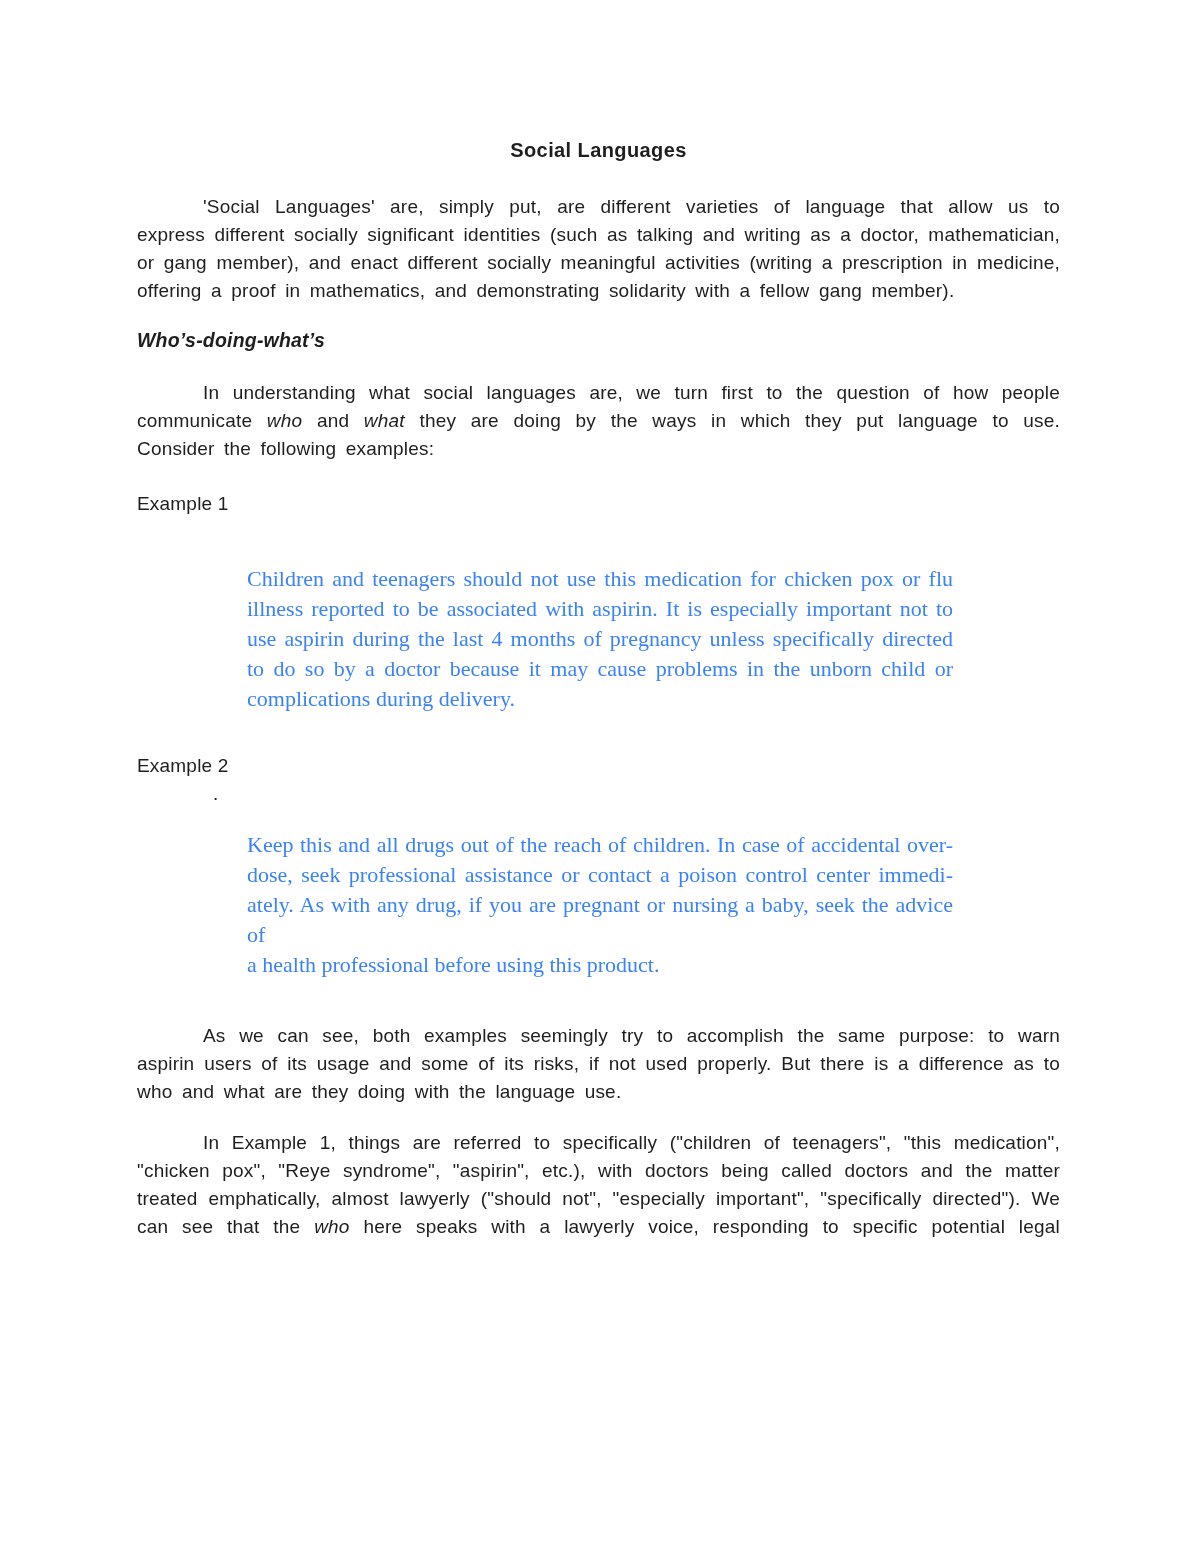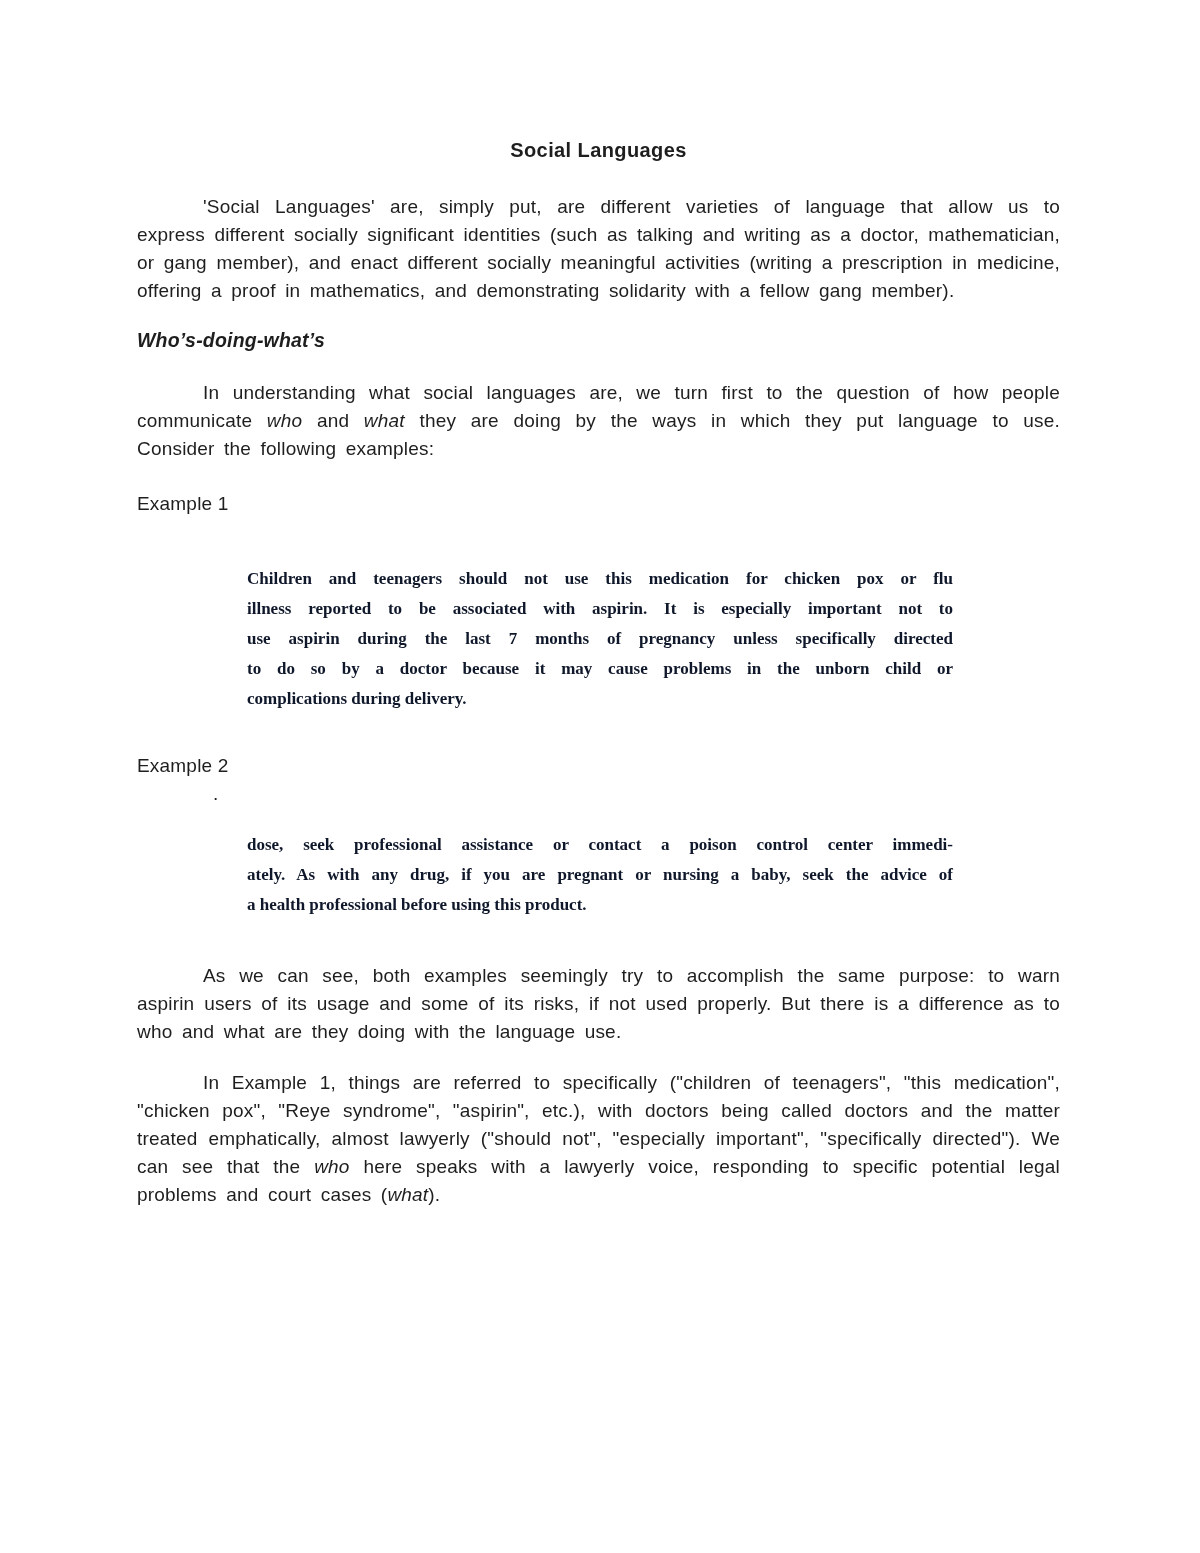--- a/index.html
+++ b/index.html
@@ -49,24 +49,24 @@
     font-size: 19px;
     line-height: 28px;
     text-indent: 0;
     letter-spacing: 0.2px;
   }
   p.example-label.second { margin-top: 38px; }
   .quote {
     margin: 46px 0 0 110px;
     width: 706px;
     font-family: "Liberation Serif", serif;
-    font-weight: 700;
-    font-size: 17px;
+    font-weight: 400;
+    font-size: 22px;
     line-height: 30px;
-    color: #0f172a;
+    color: #3b82f6;
   }
   .quote.second { margin-top: 28px; }
   .quote .q-line {
     text-align: justify;
     text-align-last: justify;
   }
   .quote .q-line.q-last {
     text-align-last: left;
   }
   .stray-mark {
@@ -91,30 +91,31 @@
 
   <h2 class="section-heading">Who’s-doing-what’s</h2>
 
   <p class="body"><span>In understanding what social languages are, we turn first to the question of how people communicate </span><i>who</i><span> and </span><i>what</i><span> they are doing by the ways in which they put language to use. Consider the following examples:</span></p>
 
   <p class="example-label">Example 1</p>
 
   <div class="quote">
     <div class="q-line">Children and teenagers should not use this medication for chicken pox or flu</div>
     <div class="q-line">illness reported to be associated with aspirin. It is especially important not to</div>
-    <div class="q-line">use aspirin during the last 7 months of pregnancy unless specifically directed</div>
+    <div class="q-line">use aspirin during the last 4 months of pregnancy unless specifically directed</div>
     <div class="q-line">to do so by a doctor because it may cause problems in the unborn child or</div>
     <div class="q-line q-last">complications during delivery.</div>
   </div>
 
   <p class="example-label second">Example 2</p>
 
   <div class="stray-mark">.</div>
 
   <div class="quote second">
+    <div class="q-line">Keep this and all drugs out of the reach of children. In case of accidental over-</div>
     <div class="q-line">dose, seek professional assistance or contact a poison control center immedi-</div>
     <div class="q-line">ately. As with any drug, if you are pregnant or nursing a baby, seek the advice of</div>
     <div class="q-line q-last">a health professional before using this product.</div>
   </div>
 
   <p class="body after-quote">As we can see, both examples seemingly try to accomplish the same purpose: to warn aspirin users of its usage and some of its risks, if not used properly. But there is a difference as to who and what are they doing with the language use.</p>
 
   <p class="body last"><span>In Example 1, things are referred to specifically ("children of teenagers", "this medication", "chicken pox", "Reye syndrome", "aspirin", etc.), with doctors being called doctors and the matter treated emphatically, almost lawyerly ("should not", "especially important", "specifically directed"). We can see that the </span><i>who</i><span> here speaks with a lawyerly voice, responding to specific potential legal problems and court cases (</span><i>what</i><span>).</span></p>
 
 </div>

